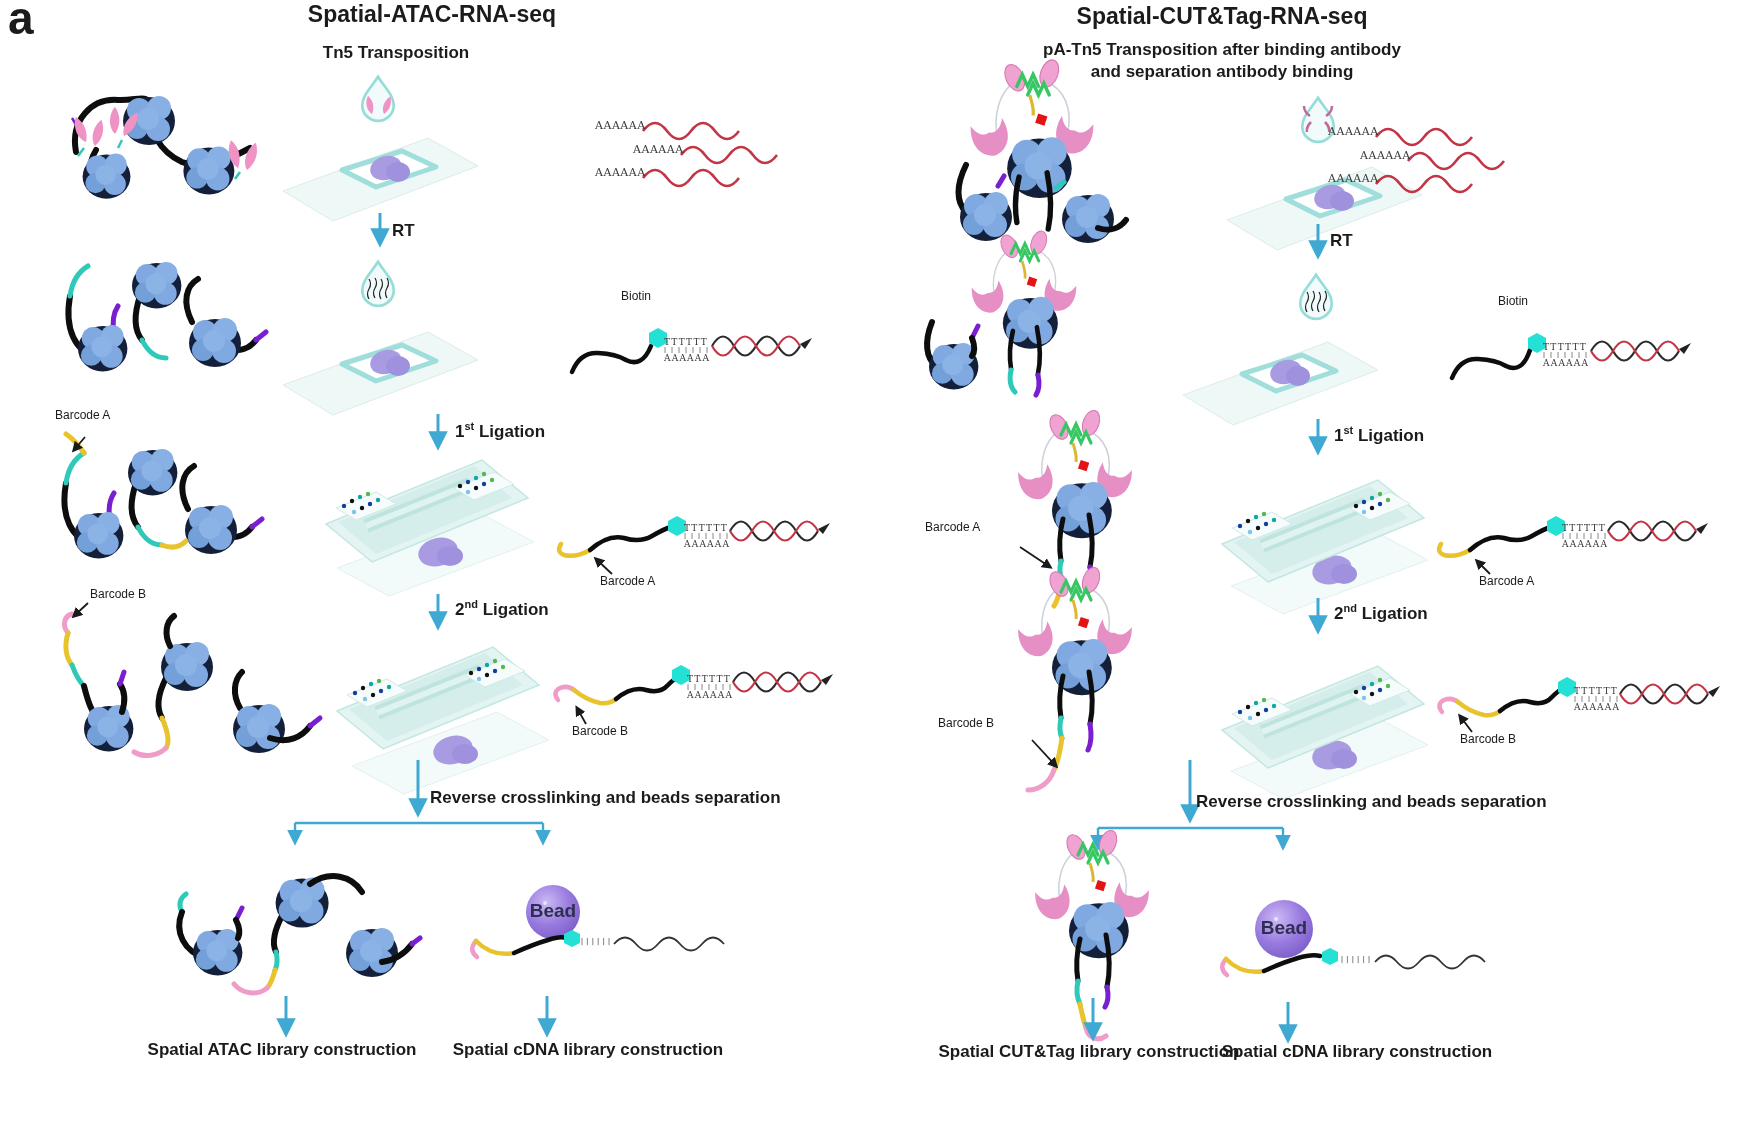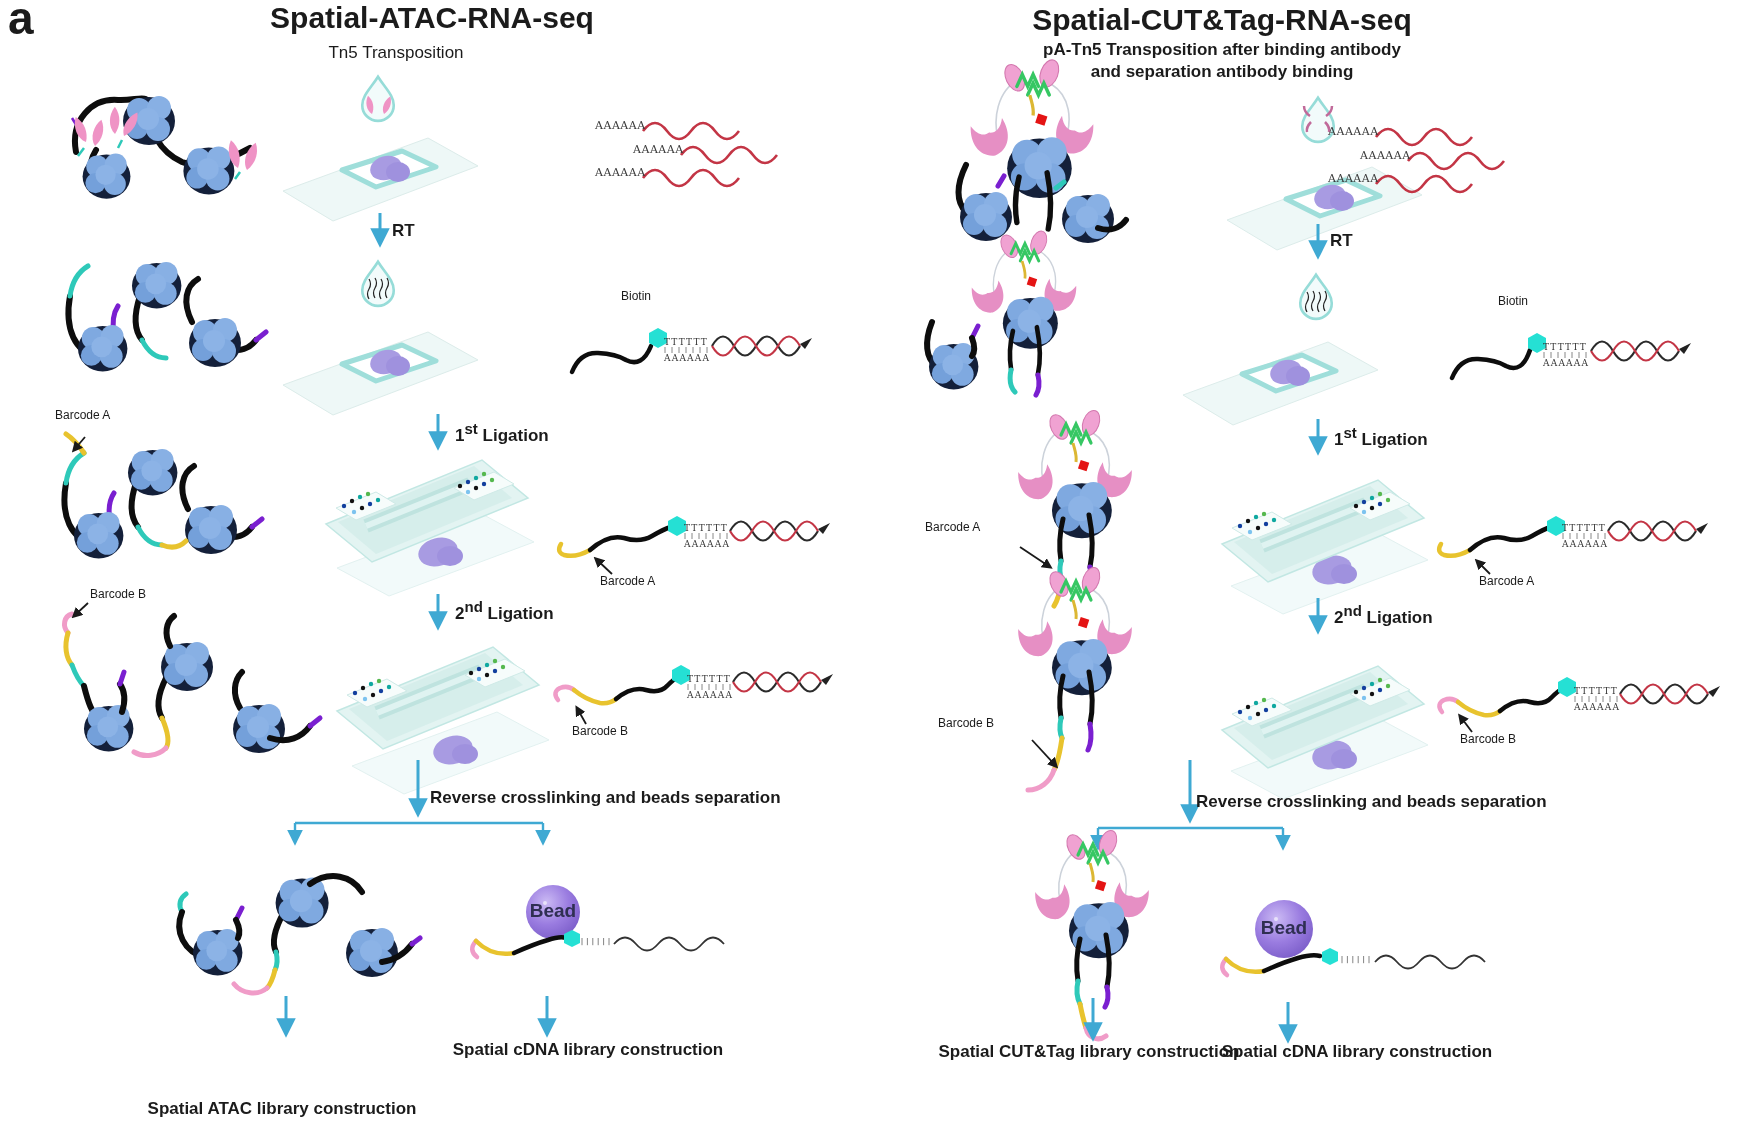--- a/index.html
+++ b/index.html
@@ -1,29 +1,29 @@
 <!DOCTYPE html>
 <html><head>
 <meta charset="utf-8">
 <style>
   html,body{margin:0;padding:0;background:#ffffff;}
   #stage{position:relative;width:1747px;height:1126px;background:#ffffff;overflow:hidden;
          font-family:"Liberation Sans",sans-serif;}
   #art{position:absolute;left:0;top:0;z-index:1;}
   .lbl{position:absolute;z-index:2;color:#1b1b1b;white-space:nowrap;line-height:1.05;}
   .big-a{font-size:46px;font-weight:bold;}
-  .title{font-size:30px;font-weight:bold;transform:translateX(-50%);}
+  .title{font-size:23px;font-weight:bold;transform:translateX(-50%);}
   .subtitle{font-size:17px;font-weight:bold;transform:translateX(-50%);}
   .step{font-size:17px;font-weight:bold;}
-  .stepc{font-size:17px;font-weight:normal;transform:translateX(-50%);}
+  .stepc{font-size:17px;font-weight:bold;transform:translateX(-50%);}
   .small{font-size:12px;}
   .lib{font-size:17px;font-weight:bold;transform:translateX(-50%);}
   .bead-lbl{font-size:19px;font-weight:bold;color:#2f2f52;transform:translateX(-50%);}
   .mrna{font-size:11px;font-family:"DejaVu Serif",serif;color:#3a3a3a;letter-spacing:.5px;}
-  sup{font-size:15px;}
+  sup{font-size:11px;}
   
   .dna{stroke:#0d0d0d;stroke-width:6;fill:none;stroke-linecap:round;}
   .dna-thin{stroke:#0d0d0d;stroke-width:5;fill:none;stroke-linecap:round;}
   .tail-cyan{stroke:#2ec9b9;stroke-width:5;fill:none;stroke-linecap:round;}
   .tail-purple{stroke:#7a1fd0;stroke-width:5;fill:none;stroke-linecap:round;}
   .tail-yellow{stroke:#e8c32e;stroke-width:5;fill:none;stroke-linecap:round;}
   .tail-pink{stroke:#f09cc8;stroke-width:5;fill:none;stroke-linecap:round;}
   .oligo-black{stroke:#0d0d0d;stroke-width:4.5;fill:none;stroke-linecap:round;}
   .oligo-yellow{stroke:#e8c32e;stroke-width:4.5;fill:none;stroke-linecap:round;}
   .oligo-pink{stroke:#f09cc8;stroke-width:4.5;fill:none;stroke-linecap:round;}
@@ -441,21 +441,21 @@
 <div class="lbl step" style="left:392px;top:222px;">RT</div>
 <div class="lbl step" style="left:455px;top:421px;"><span>1</span><sup>st</sup>&nbsp;<span>Ligation</span></div>
 <div class="lbl step" style="left:455px;top:599px;"><span>2</span><sup>nd</sup>&nbsp;<span>Ligation</span></div>
 <div class="lbl step" style="left:430px;top:789px;">Reverse crosslinking and beads separation</div>
 <div class="lbl small" style="left:55px;top:409px;">Barcode A</div>
 <div class="lbl small" style="left:90px;top:588px;">Barcode B</div>
 <div class="lbl small" style="left:621px;top:290px;">Biotin</div>
 <div class="lbl small" style="left:600px;top:575px;">Barcode A</div>
 <div class="lbl small" style="left:572px;top:725px;">Barcode B</div>
 <div class="lbl bead-lbl" style="left:553px;top:901px;">Bead</div>
-<div class="lbl lib" style="left:282px;top:1100px;">Spatial ATAC library construction</div>
+<div class="lbl lib" style="left:282px;top:1041px;">Spatial ATAC library construction</div>
 <div class="lbl lib" style="left:588px;top:1041px;">Spatial cDNA library construction</div>
 <div class="lbl mrna" style="left:595px;top:120px;">AAAAAA</div>
 <div class="lbl mrna" style="left:633px;top:144px;">AAAAAA</div>
 <div class="lbl mrna" style="left:595px;top:167px;">AAAAAA</div>
 
 <div class="lbl title" style="left:1222px;top:4px;">Spatial-CUT&amp;Tag-RNA-seq</div>
 <div class="lbl subtitle" style="left:1222px;top:41px;">pA-Tn5 Transposition after binding antibody</div>
 <div class="lbl subtitle" style="left:1222px;top:63px;">and separation antibody binding</div>
 <div class="lbl step" style="left:1330px;top:232px;">RT</div>
 <div class="lbl step" style="left:1334px;top:425px;"><span>1</span><sup>st</sup>&nbsp;<span>Ligation</span></div>

